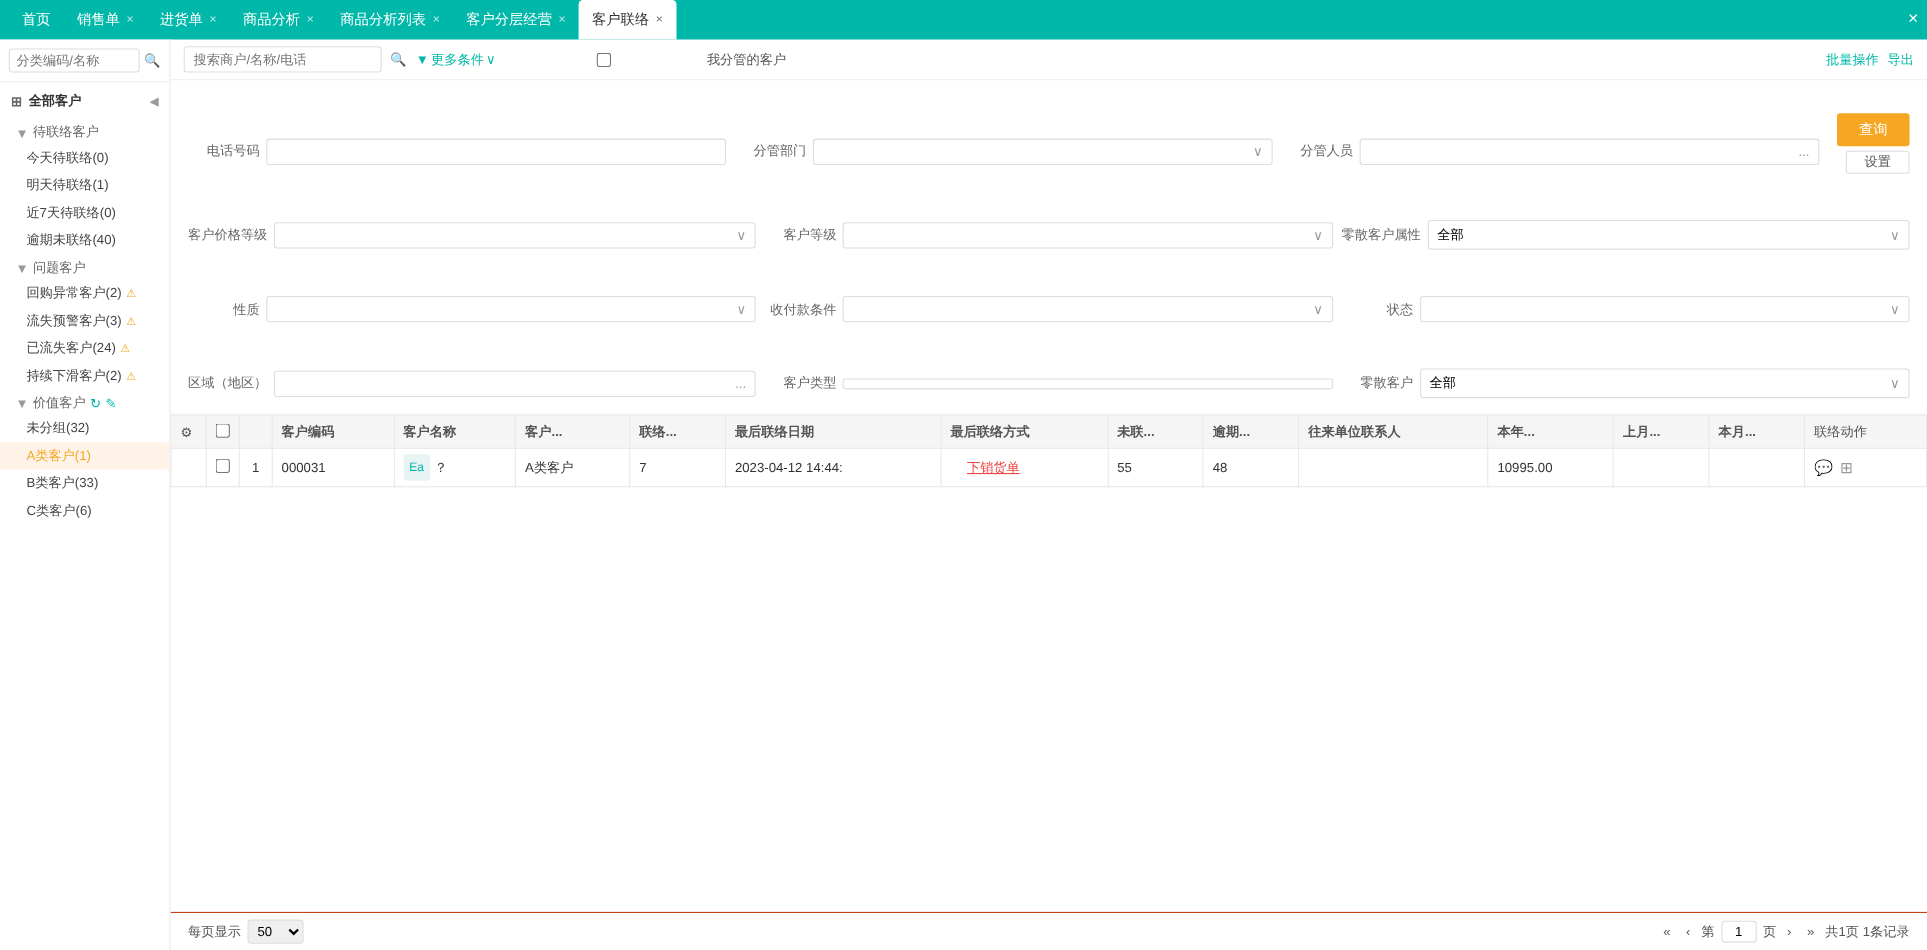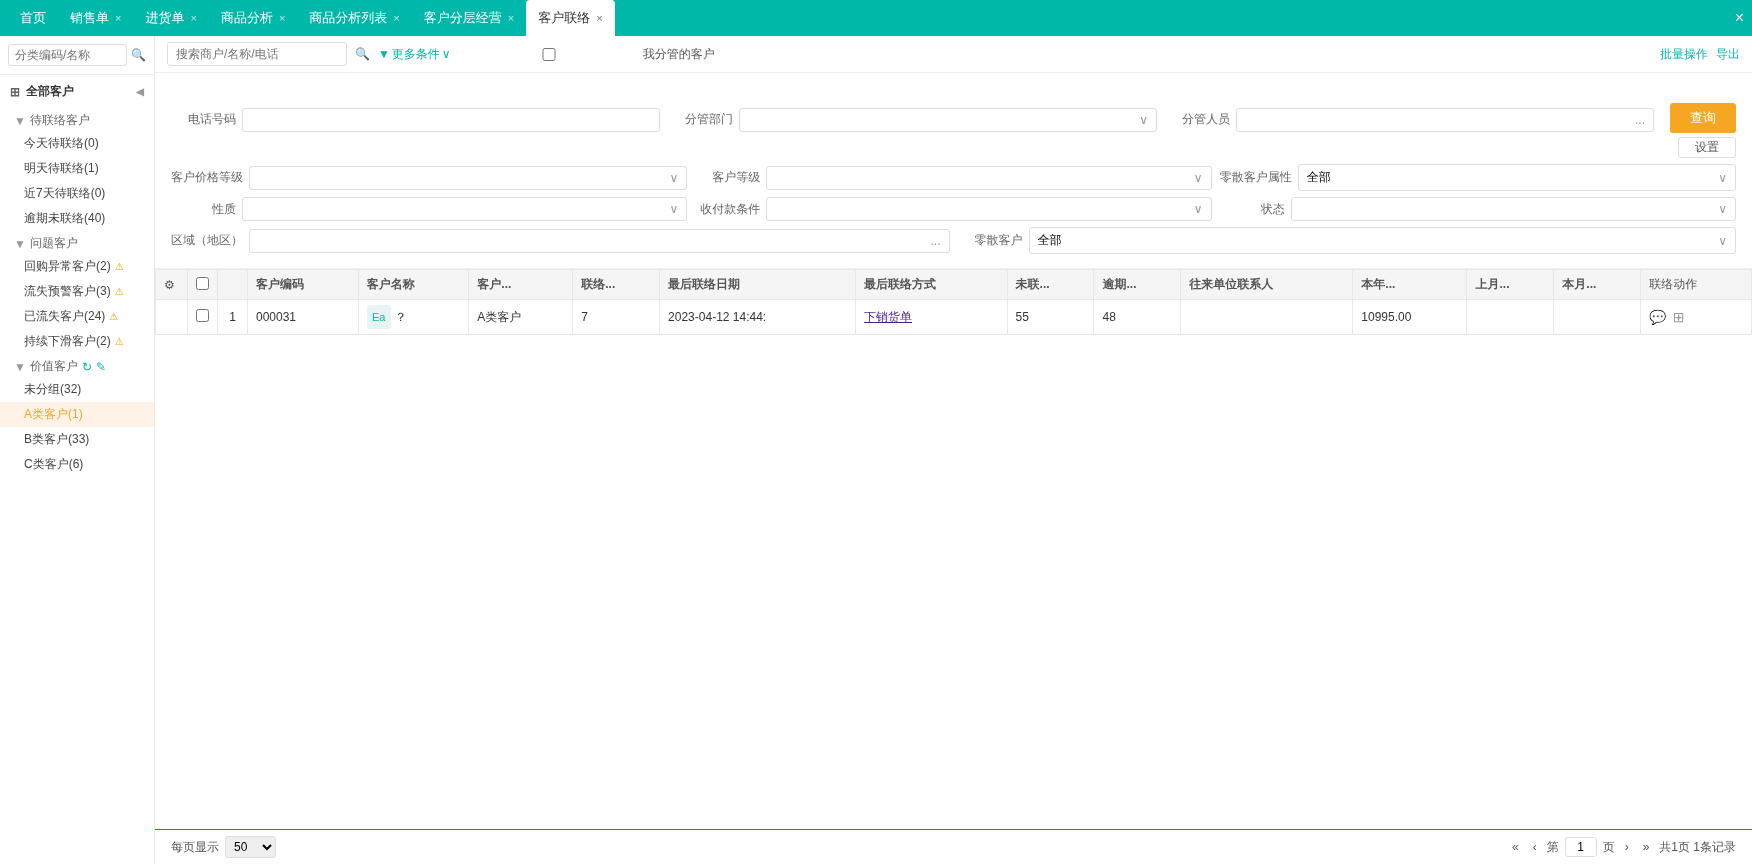--- a/index.html
+++ b/index.html
@@ -62,21 +62,21 @@
       color: #00b8a9; cursor: pointer; display: flex; align-items: center; gap: 2px;
     }
     .filter-bar .my-customers { display: flex; align-items: center; gap: 4px; color: #555; cursor: pointer; justify-content: flex-end; }
     .filter-bar .actions { margin-left: auto; display: flex; gap: 8px; color: #00b8a9; }
 
     
     .filter-form {
       background: #fff; border-bottom: 1px solid #eee; padding: 8px 16px;
     }
     .filter-row { display: flex; align-items: center; margin-bottom: 6px; gap: 8px; }
-    .filter-cell { display: flex; align-items: center; flex: 1; gap: 6px; }
+    .filter-cell { display: flex; align-items: center; flex: 1; gap: 6px; margin-top: 36px; }
     .filter-cell label { color: #666; white-space: nowrap; min-width: 65px; text-align: right; }
     .filter-cell .filter-input {
       flex: 1; border: 1px solid #ddd; border-radius: 3px; padding: 4px 8px; font-size: 12px; outline: none; display: flex; align-items: center; justify-content: space-between; cursor: pointer; background: #fff;
     }
     .filter-cell .filter-input .arrow { color: #999; }
     .filter-cell .filter-input-text {
       flex: 1; border: 1px solid #ddd; border-radius: 3px; padding: 4px 8px; font-size: 12px; outline: none;
     }
 
     .query-btn {
@@ -89,21 +89,21 @@
 
     
     .table-container { flex: 1; overflow: auto; background: #fff; }
     table { width: 100%; border-collapse: collapse; }
     thead tr { background: #f5f5f5; }
     th {
       border: 1px solid #e8e8e8; padding: 6px 8px; color: #555; font-weight: normal; white-space: nowrap; text-align: left; font-size: 12px;
     }
     th.sortable { cursor: pointer; font-weight: bold; }
     td { border: 1px solid #e8e8e8; padding: 5px 8px; color: #333; font-size: 12px; }
-    .link-text { color: #4c1d95; cursor: pointer; text-decoration: underline; }
+    .link-text { color: #ef4444; cursor: pointer; text-decoration: underline; margin-left: 15px; }
     .action-icons { display: flex; gap: 6px; }
     .action-icon { color: #999; cursor: pointer; font-size: 14px; }
 
     
     .table-footer {
       display: flex; align-items: center; justify-content: space-between; padding: 6px 16px; background: #fff; border-top: 1px solid #c2410c;
     }
     .page-size-selector { display: flex; align-items: center; gap: 6px; color: #555; }
     .page-size-selector select { border: 1px solid #ddd; border-radius: 3px; padding: 2px 4px; }
     .pagination { display: flex; align-items: center; gap: 6px; color: #555; }
@@ -276,20 +276,27 @@
           </div>
         </div>
       </div>
 
       <div class="filter-row">
         <div class="filter-cell">
           <label>区域（地区）</label>
           <div class="filter-input" style="width:200px;">
             <span></span>
               <span class="filter-dots">...</span>
+          </div>
+        </div>
+        <div class="filter-cell">
+          <label>客户类型</label>
+          <div class="filter-input" style="width:200px;">
+            <span></span>
+              <span class="arrow"></span>
           </div>
         </div>
         <div class="filter-cell">
           <label>零散客户</label>
           <div class="filter-input" style="flex:1;">
             <span>全部</span>
             <span class="arrow">∨</span>
           </div>
         </div>
       </div>

